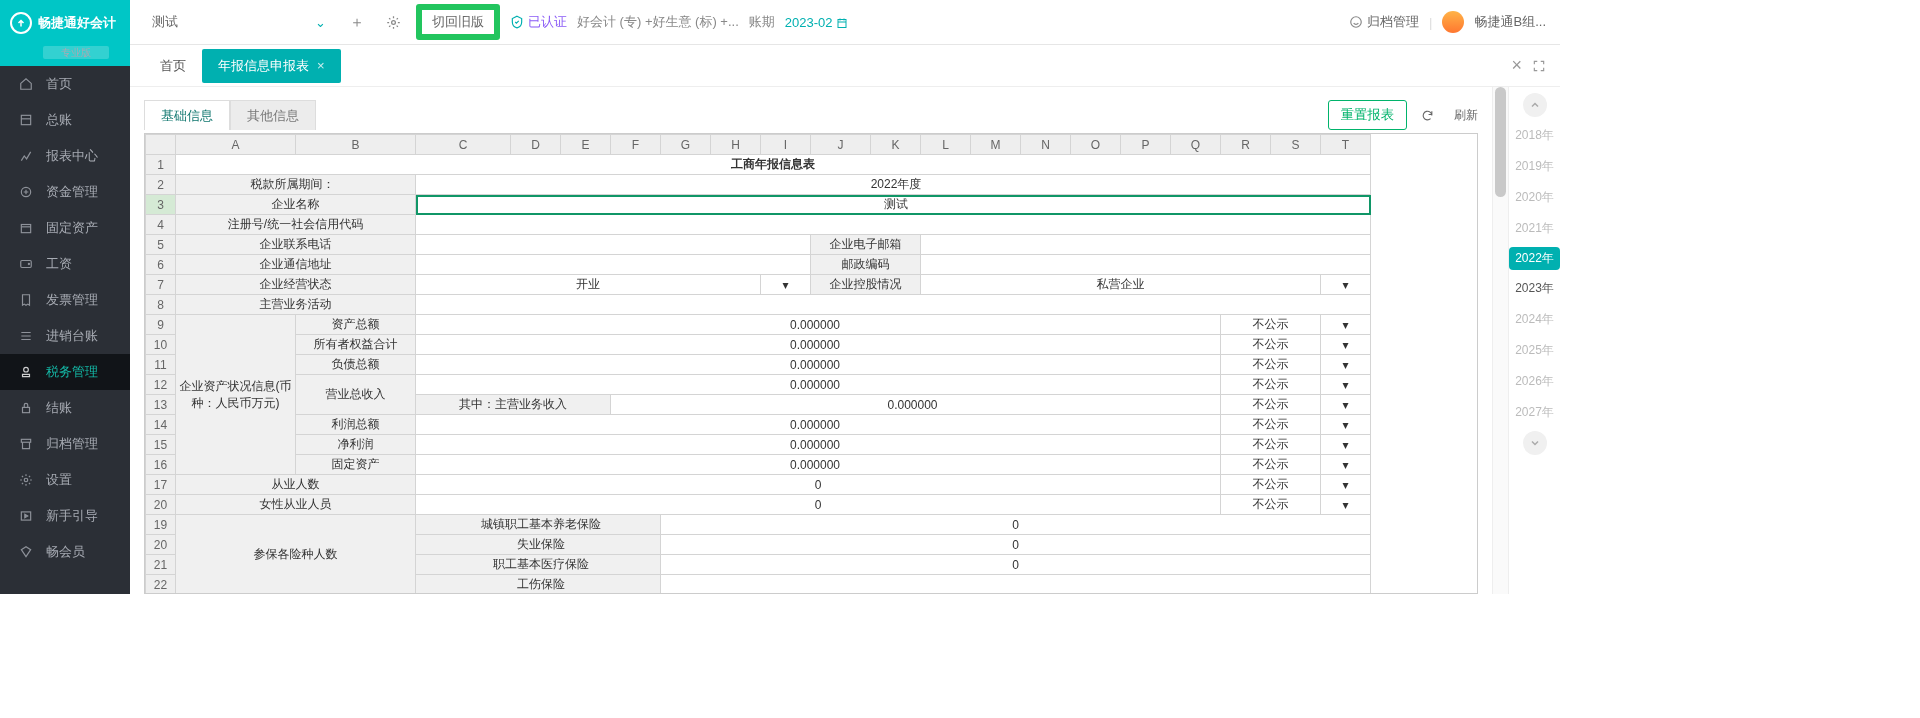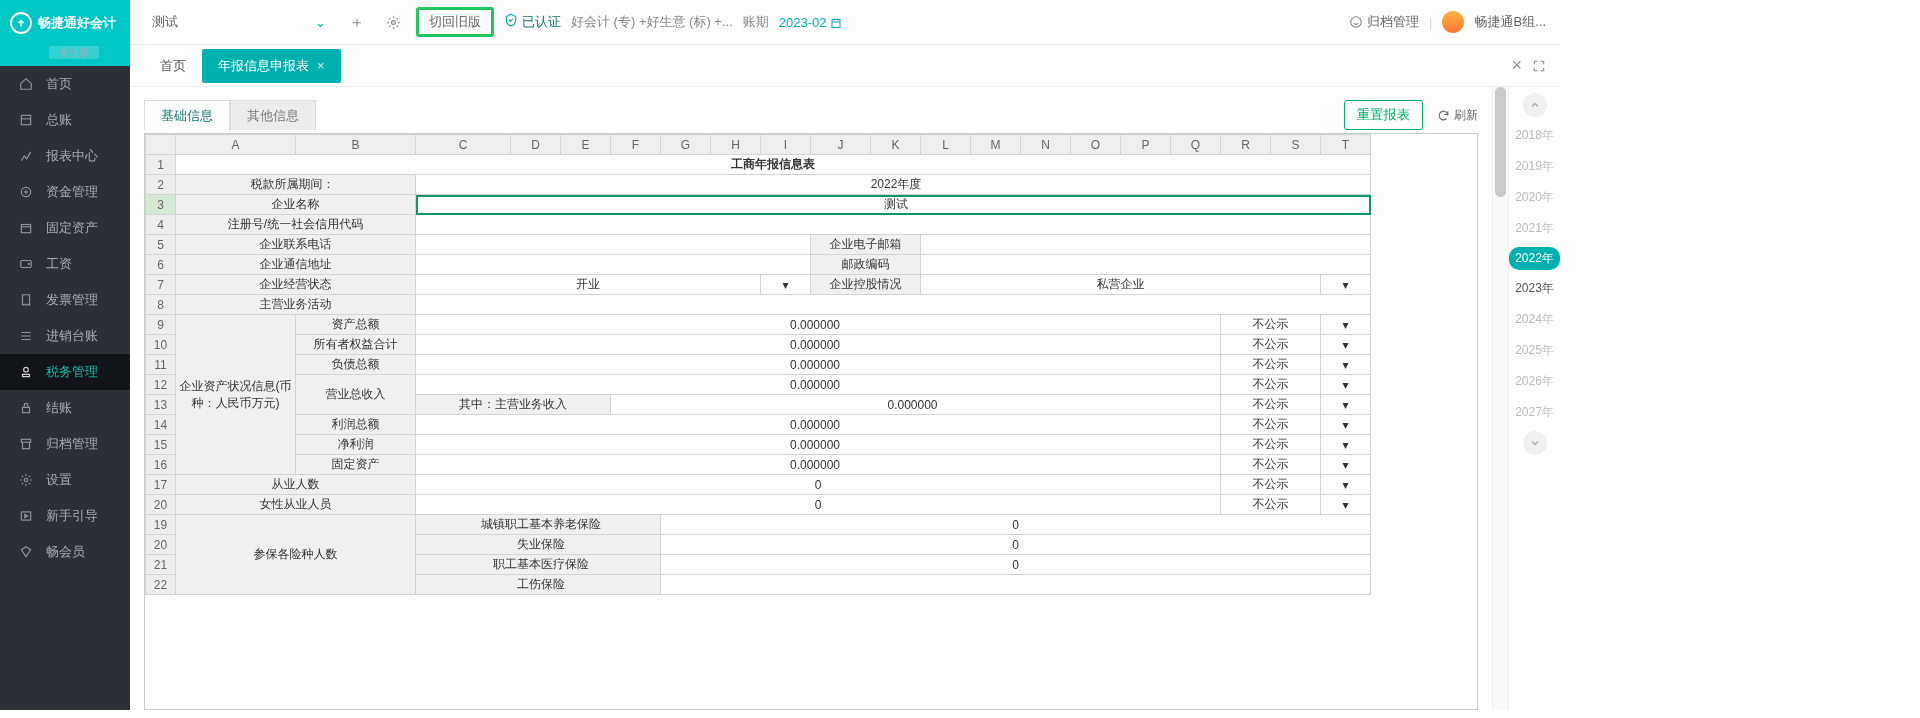--- a/index.html
+++ b/index.html
@@ -1,66 +1,66 @@
 <!DOCTYPE html>
 <html><head>
 <meta charset="utf-8">
 <style>
 *{box-sizing:border-box;margin:0;padding:0;font-family:"Microsoft YaHei",Arial,sans-serif}
 body{background:#fff;overflow:hidden;font-size:12px;color:#333}
-.app{display:flex;height:710px;width:1560px}
+.app{display:flex;height:594px;width:1560px}
 .sidebar{width:130px;background:#2b2f36;color:#a7abb3;flex-shrink:0;display:flex;flex-direction:column}
 .logo{height:45px;background:#00c6c6;display:flex;align-items:center;padding:0 10px;color:#fff;font-size:13px;font-weight:600}
 .logo-icon{width:22px;height:22px;border:2px solid #fff;border-radius:50%;margin-right:6px;display:flex;align-items:center;justify-content:center}
-.logo-sub{font-size:10px;background:rgba(255,255,255,.2);padding:1px 10px;border-radius:2px;margin-left:9px}
+.logo-sub{font-size:10px;background:rgba(255,255,255,.2);padding:1px 18px;border-radius:2px;margin-left:3px}
 .nav{flex:1}
 .nav-item{height:36px;display:flex;align-items:center;padding:0 18px;cursor:pointer;font-size:13px}
 .nav-item.active{background:#111418;color:#14b8a6}
 .nav-item .ic{width:16px;height:16px;margin-right:12px;display:flex;align-items:center;justify-content:center;opacity:.8}
 .main{flex:1;display:flex;flex-direction:column;min-width:0}
 .topbar{height:45px;border-bottom:1px solid #e6e6e6;display:flex;align-items:center;padding:0 14px;font-size:13px;gap:10px}
 .company-sel{width:190px;height:28px;display:flex;align-items:center;justify-content:space-between;padding:0 8px;color:#666;cursor:pointer}
 .tb-ic{width:26px;height:26px;display:flex;align-items:center;justify-content:center;color:#888;cursor:pointer;font-size:15px}
-.oldver{border:3px solid #22c55e;border-radius:3px;padding:3px 10px;cursor:pointer;color:#666}
-.cert{color:#0f766e;display:flex;align-items:flex-start;gap:4px}
+.oldver{border:6px solid #22c55e;border-radius:3px;padding:3px 10px;cursor:pointer;color:#666}
+.cert{color:#8b5cf6;display:flex;align-items:center;gap:4px}
 .gray{color:#888}
 .topbar .spacer{flex:1}
 .top-right{display:flex;align-items:center;gap:10px;color:#666}
 .avatar{width:22px;height:22px;border-radius:50%;background:linear-gradient(#ffb347,#ff7730)}
 .tabbar{height:42px;display:flex;align-items:center;padding:0 14px;font-size:13px;border-bottom:1px solid #eee}
 .tab{padding:0 16px;height:42px;display:flex;align-items:center;cursor:pointer;color:#555}
 .tab.active{background:#00b0b0;color:#fff;border-radius:2px;height:34px}
 .tab .x{margin-left:8px;color:#cdefef}
 .tabbar .spacer{flex:1}
 .tabbar .tab-close{color:#999;font-size:18px;cursor:pointer;padding:0 10px}
 .tabbar .expand{color:#999;cursor:pointer}
 .content{flex:1;display:flex;min-height:0}
 .sheet-area{flex:1;display:flex;flex-direction:column;padding:10px 14px 0 14px;min-width:0}
 .sheet-tabs{display:flex;align-items:center;height:36px}
 .sheet-tab{padding:0 16px;height:30px;display:flex;align-items:center;cursor:pointer;font-size:13px;color:#777;background:#ececec;border:1px solid #ddd;border-bottom:none}
 .sheet-tab.active{color:#0f766e;background:#fff;border-color:#ddd}
 .sheet-tabs .spacer{flex:1}
 .btn-reset{border:1px solid #00b36b;color:#00b36b;background:#fff;padding:5px 12px;border-radius:3px;cursor:pointer;margin-right:14px}
-.btn-refresh{color:#666;cursor:pointer;display:flex;align-items:center;gap:4px}
+.btn-refresh{color:#666;cursor:pointer;display:flex;align-items:center;gap:20px}
 .grid-wrap{flex:1;border:1px solid #ccc;overflow:auto;position:relative}
 table.grid{border-collapse:collapse;width:1215px;table-layout:fixed}
 table.grid th,table.grid td{border:1px solid #d4d4d4;height:20px;font-size:12px;text-align:center;color:#333;background:#fff;overflow:hidden;white-space:nowrap}
 table.grid thead th{background:#eee;color:#666;font-weight:400}
 table.grid .rowhdr{background:#eee;color:#666;width:30px}
 td.lbl{background:#f0f0f0!important;color:#444}
 td.left{text-align:left;padding-left:6px}
 td.right{text-align:right;padding-right:6px}
 td.sel{outline:2px solid #109667;outline-offset:-2px}
 .title-cell{font-size:14px;font-weight:600}
 .caret{color:#555}
 .year-panel{width:52px;border-left:1px solid #eee;display:flex;flex-direction:column;align-items:center;padding-top:6px;gap:6px}
 .yp-arrow{width:24px;height:24px;border-radius:50%;background:#f0f0f0;color:#aaa;display:flex;align-items:center;justify-content:center;cursor:pointer}
 .yp-item{font-size:12px;color:#bbb;padding:4px 0;cursor:pointer}
 .yp-item.emph{color:#555}
-.yp-item.active{background:#00b0b0;color:#fff;border-radius:10px;padding:3px 6px}
+.yp-item.active{background:#00b0b0;color:#fff;border-radius:4px;padding:3px 6px}
 .vscroll{width:16px;border-left:1px solid #eee;background:#fafafa;position:relative}
 .vscroll .thumb{position:absolute;left:2px;right:2px;top:0;height:110px;background:#c9c9c9;border-radius:6px}
 svg{display:block}
 </style>
 </head>
 <body>
 
 <div class="app">
   <aside class="sidebar">
     <div class="logo">

